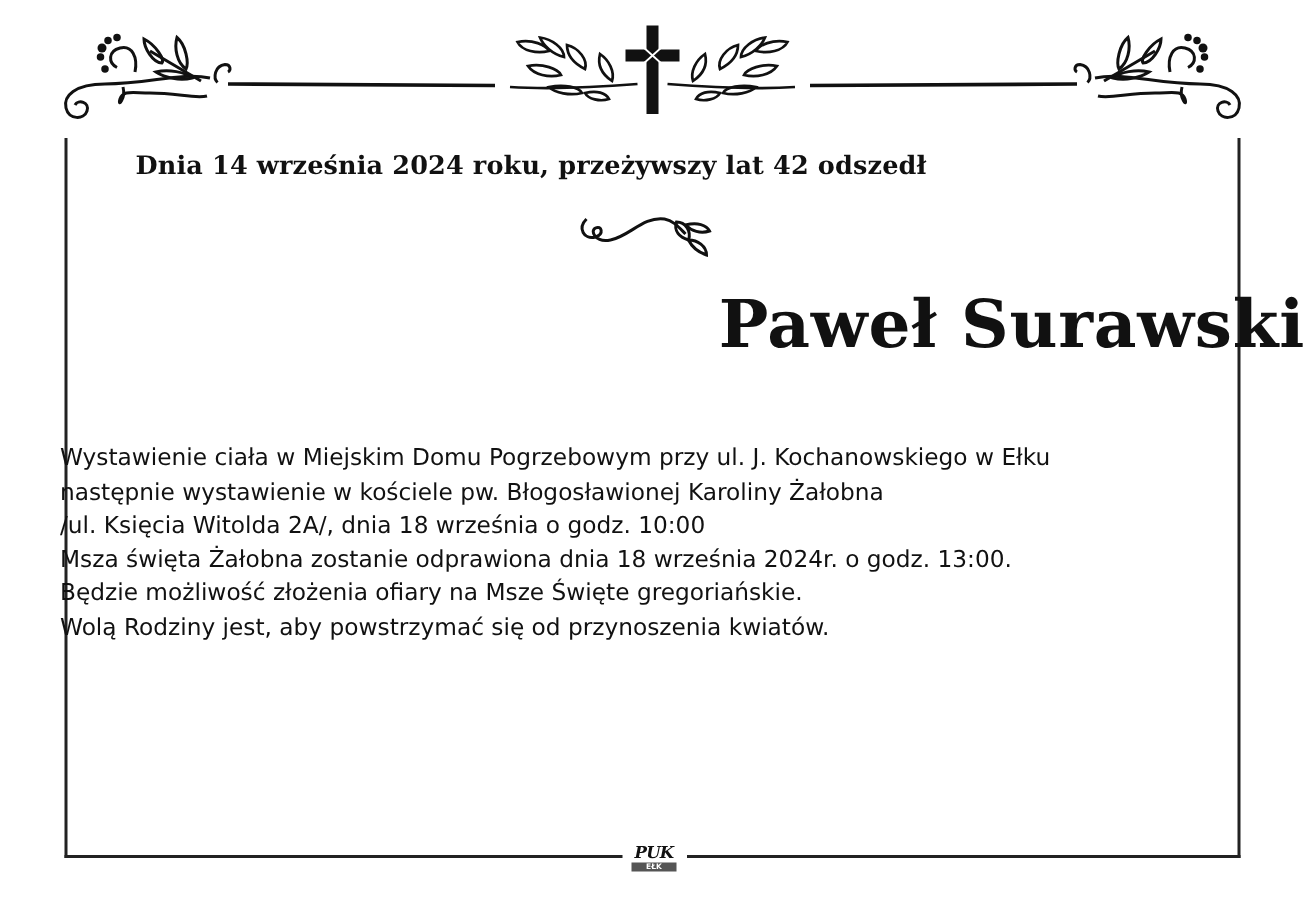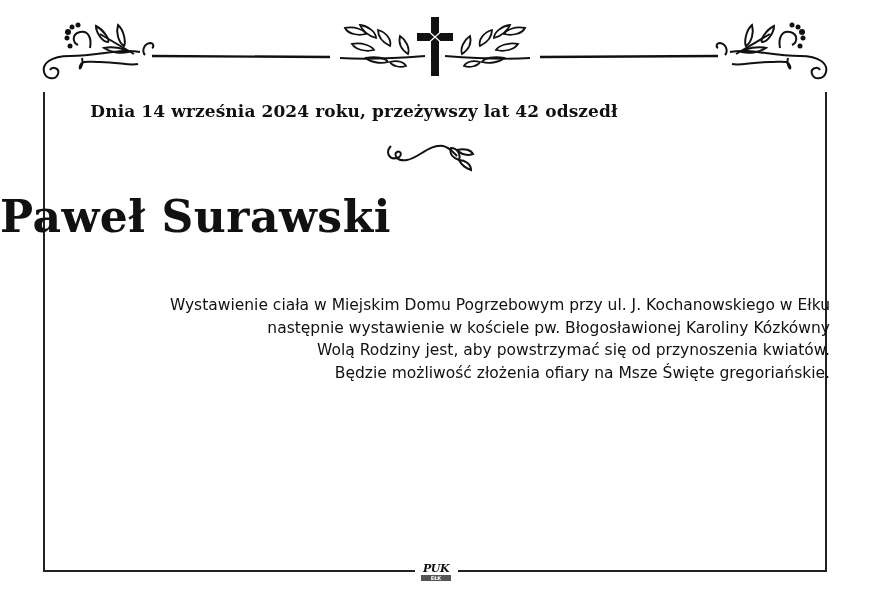--- a/index.html
+++ b/index.html
@@ -4,22 +4,22 @@
 <style>
   html, body { margin:0; padding:0; background:#ffffff; }
   body { width:870px; height:615px; position:relative; overflow:hidden; font-family:"DejaVu Serif", serif; color:#111; }
   .frame-left { position:absolute; left:43px; top:92px; width:2px; height:480px; background:#222; }
   .frame-right { position:absolute; left:825px; top:92px; width:2px; height:480px; background:#222; }
   .frame-bottom-l { position:absolute; left:43px; top:570px; width:372px; height:2px; background:#222; }
   .frame-bottom-r { position:absolute; left:458px; top:570px; width:369px; height:2px; background:#222; }
   .top-ornament { position:absolute; left:0; top:0; width:870px; height:95px; }
   .date-line { position:absolute; left:0; top:101px; width:708px; text-align:center; font-family:"DejaVu Serif", serif; font-weight:bold; font-size:17px; letter-spacing:0.1px; }
   .divider-ornament { position:absolute; left:385px; top:138px; width:100px; height:40px; }
-  .name { position:absolute; left:0; top:191px; width:870px; text-align:left; font-family:"DejaVu Serif", serif; font-weight:bold; font-size:44px; letter-spacing:0.5px; }
-  .body-text { position:absolute; left:40px; top:294px; width:790px; text-align:right; font-family:"DejaVu Sans", sans-serif; font-size:15.5px; line-height:22.6px; }
+  .name { position:absolute; left:0; top:191px; width:870px; text-align:right; font-family:"DejaVu Serif", serif; font-weight:bold; font-size:44px; letter-spacing:0.5px; }
+  .body-text { position:absolute; left:40px; top:294px; width:790px; text-align:left; font-family:"DejaVu Sans", sans-serif; font-size:15.5px; line-height:22.6px; }
   .body-text div { white-space:nowrap; }
   .logo { position:absolute; left:416px; top:563px; width:40px; height:22px; text-align:center; }
   .logo .puk { font-family:"DejaVu Serif", serif; font-weight:bold; font-style:italic; font-size:11px; line-height:11px; letter-spacing:-0.5px; }
   .logo .elk { margin:1px auto 0; width:30px; height:6px; background:#555; color:#fff; font-family:"DejaVu Sans", sans-serif; font-size:5px; line-height:6px; font-weight:bold; }
 </style>
 </head>
 <body>
 
 <svg class="top-ornament" viewBox="0 0 870 95" xmlns="http://www.w3.org/2000/svg">
 
@@ -102,21 +102,23 @@
     <path d="M66 10 C 72 10, 76 16, 74 22 C 68 20, 64 16, 66 10 Z"></path>
     <path d="M72 12 C 80 10, 86 12, 88 16 C 82 18, 76 16, 72 12 Z"></path>
     <path d="M74 22 C 80 22, 86 26, 86 32 C 80 30, 76 26, 74 22 Z"></path>
   </g>
 </svg>
 
 <div class="name">Paweł Surawski</div>
 
 <div class="body-text">
   <div>Wystawienie ciała w Miejskim Domu Pogrzebowym przy ul. J. Kochanowskiego w Ełku</div>
-  <div>następnie wystawienie w kościele pw. Błogosławionej Karoliny Kózkówny</div>
+  <div>następnie wystawienie w kościele pw. Błogosławionej Karoliny Żałobna</div>
+  <div>/ul. Księcia Witolda 2A/, dnia 18 września o godz. 10:00</div>
+  <div>Msza święta Żałobna zostanie odprawiona dnia 18 września 2024r. o godz. 13:00.</div>
+  <div>Będzie możliwość złożenia ofiary na Msze Święte gregoriańskie.</div>
   <div>Wolą Rodziny jest, aby powstrzymać się od przynoszenia kwiatów.</div>
-  <div>Będzie możliwość złożenia ofiary na Msze Święte gregoriańskie.</div>
 </div>
 
 <div class="logo">
   <div class="puk">PUK</div>
   <div class="elk">EŁK</div>
 </div>
 
 </body></html>

